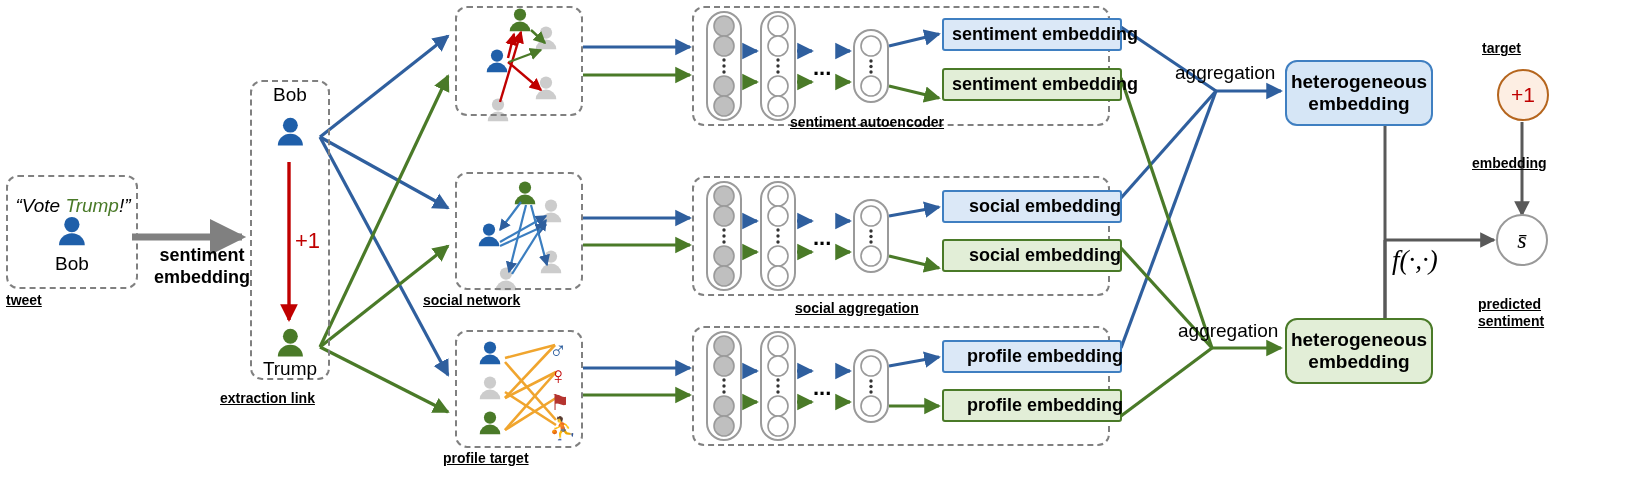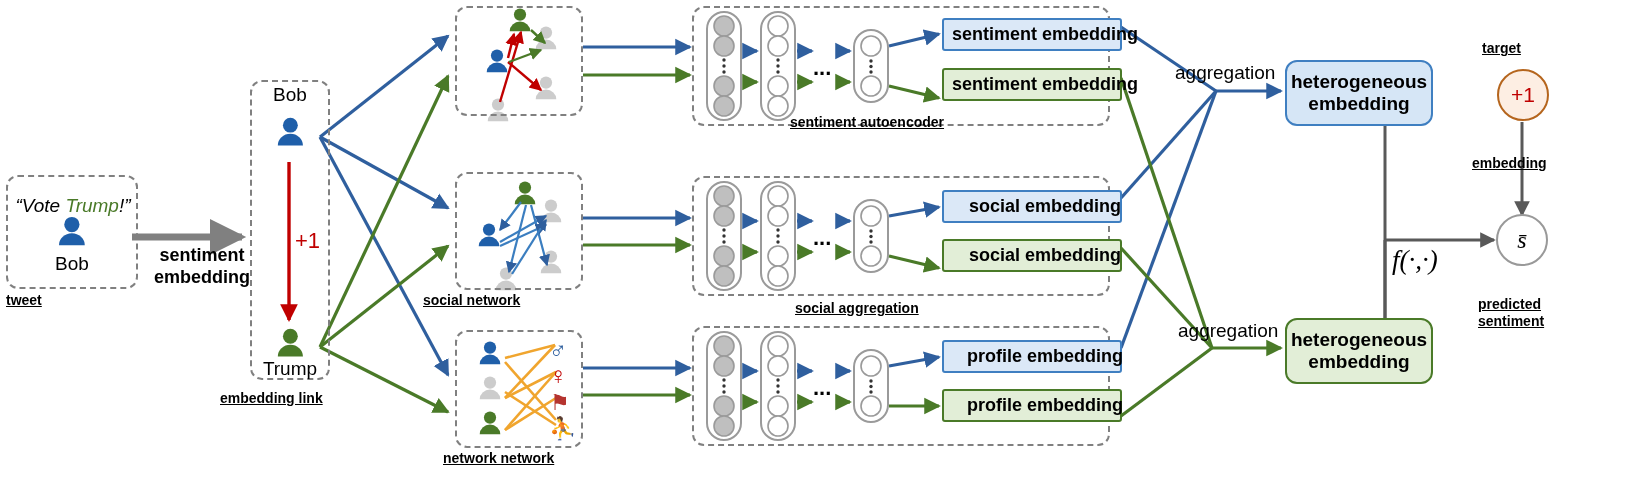--- a/index.html
+++ b/index.html
@@ -273,29 +273,29 @@
   </div>
 
   <div class="dashbox" style="left:250px;top:80px;width:80px;height:300px;"></div>
   <div class="plain" style="left:250px;top:84px;width:80px;text-align:center;">Bob</div>
   <svg class="layer" style="pointer-events:none" viewBox="0 0 1635 487">
     <use href="#person" x="290" y="134" fill="#1f5fa9" transform="scale(1.22) translate(-52,-24)"></use>
     <use href="#person" x="290" y="345" fill="#4a7a28" transform="scale(1.22) translate(-52,-62)"></use>
   </svg>
   <div class="numlabel" style="left:295px;top:228px;">+1</div>
   <div class="plain" style="left:250px;top:358px;width:80px;text-align:center;">Trump</div>
-  <div class="caption" style="left:220px;top:390px;width:140px;">embedding link</div>
+  <div class="caption" style="left:220px;top:390px;width:140px;">extraction link</div>
 
   <div class="dashbox" style="left:455px;top:6px;width:128px;height:110px;"></div>
 
   <div class="dashbox" style="left:455px;top:172px;width:128px;height:118px;"></div>
   <div class="caption" style="left:423px;top:292px;width:140px;">social network</div>
 
   <div class="dashbox" style="left:455px;top:330px;width:128px;height:118px;"></div>
-  <div class="caption" style="left:443px;top:450px;width:155px;">network network</div>
+  <div class="caption" style="left:443px;top:450px;width:155px;">profile target</div>
 
   <div style="position:absolute;left:549px;top:336px;width:34px;height:108px;">
     <div style="position:absolute;left:0;top:0px;font-size:24px;color:#2f5f9e;font-weight:bold;">♂</div>
     <div style="position:absolute;left:0;top:26px;font-size:24px;color:#c00000;font-weight:bold;">♀</div>
     <div style="position:absolute;left:1px;top:54px;font-size:22px;color:#b5342f;">⚑</div>
     <div style="position:absolute;left:0;top:80px;font-size:22px;color:#6aa84f;">⛹</div>
   </div>
 
   <div class="dashbox" style="left:692px;top:6px;width:418px;height:120px;"></div>
   <div class="caption" style="left:790px;top:114px;width:220px;">sentiment autoencoder</div>

